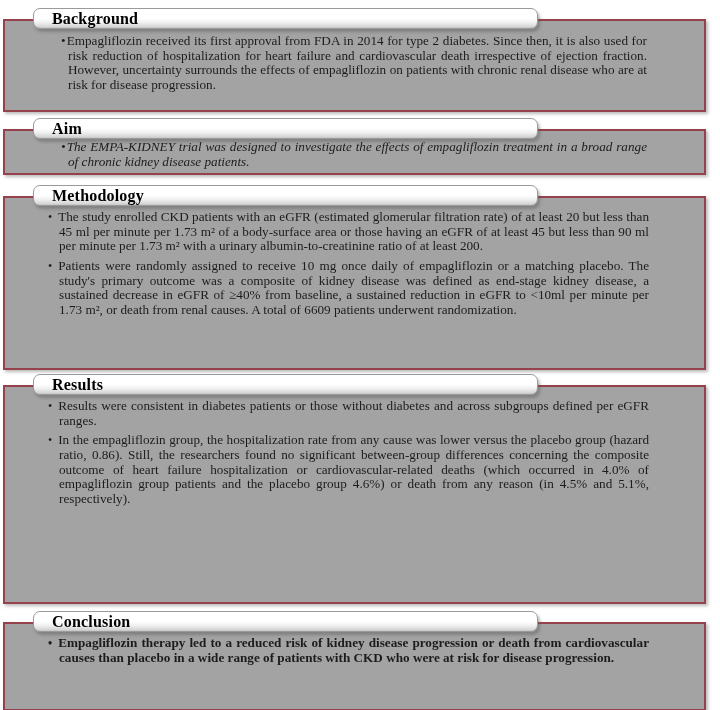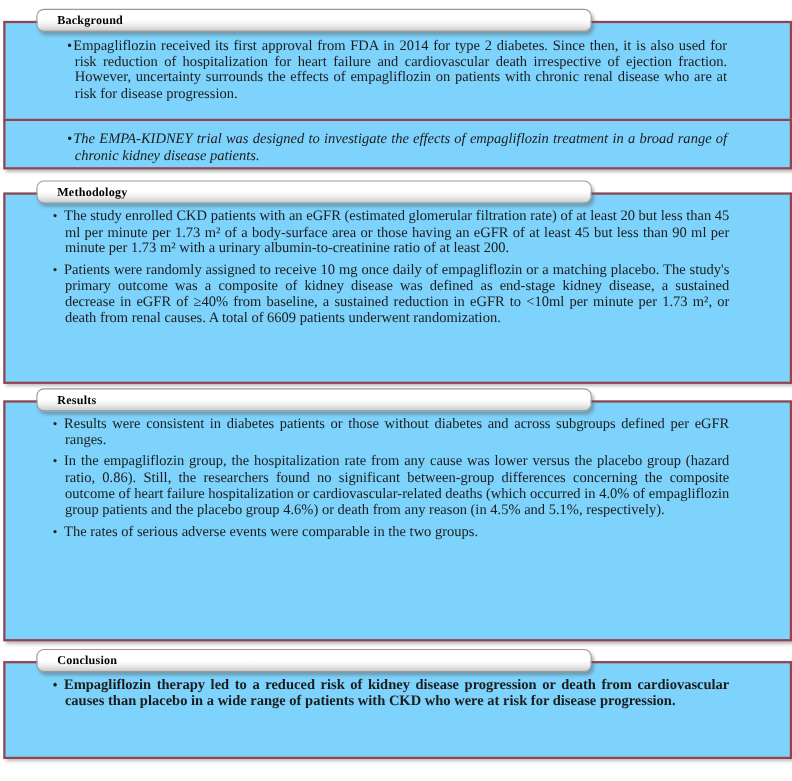--- a/index.html
+++ b/index.html
@@ -23,32 +23,32 @@
     border: 1px solid #9a9a9a;
     border-radius: 7px;
     background: linear-gradient(to bottom, #ffffff 0%, #ffffff 50%, #efefef 72%, #d2d2d2 96%, #bdbdbd 100%);
     box-shadow: 2px 3px 3px rgba(90, 90, 90, 0.45);
     display: flex;
     align-items: center;
     padding-left: 18px;
   }
   .tab-title {
     font-weight: bold;
-    font-size: 11px;
+    font-size: 16px;
     color: #000000;
     letter-spacing: 0.2px;
     white-space: nowrap;
   }
 
   .panel {
     position: relative;
     z-index: 1;
-    margin: -10px 0 0 3px;
+    margin: -10px 14px 0 3px;
     border: 2px solid #96424d;
-    background: #7dd3fc;
+    background: #a3a3a3;
     box-shadow: 2px 2px 3px rgba(140, 140, 140, 0.6);
   }
 
   .bullets {
     margin: 0;
     list-style: none;
     text-align: justify;
     font-size: 13.2px;
     line-height: 14.6px;
     color: #1c1c1c;
@@ -85,20 +85,23 @@
     <span class="tab-title">Background</span>
   </div>
   <div class="panel panel-background">
     <ul class="bullets bullets-a">
       <li>Empagliflozin received its first approval from FDA in 2014 for type 2 diabetes. Since then, it is also used for risk reduction of hospitalization for heart failure and cardiovascular death irrespective of ejection fraction. However, uncertainty surrounds the effects of empagliflozin on patients with chronic renal disease who are at risk for disease progression.</li>
     </ul>
   </div>
 </section>
 
 <section class="section sec-aim">
+  <div class="tab">
+    <span class="tab-title">Aim</span>
+  </div>
   <div class="panel panel-aim">
     <ul class="bullets bullets-a">
       <li>The EMPA-KIDNEY trial was designed to investigate the effects of empagliflozin treatment in a broad range of chronic kidney disease patients.</li>
     </ul>
   </div>
 </section>
 
 <section class="section sec-methodology">
   <div class="tab">
     <span class="tab-title">Methodology</span>
@@ -112,21 +115,20 @@
 </section>
 
 <section class="section sec-results">
   <div class="tab">
     <span class="tab-title">Results</span>
   </div>
   <div class="panel panel-results">
     <ul class="bullets bullets-b">
       <li>Results were consistent in diabetes patients or those without diabetes and across subgroups defined per eGFR ranges.</li>
       <li>In the empagliflozin group, the hospitalization rate from any cause was lower versus the placebo group (hazard ratio, 0.86). Still, the researchers found no significant between-group differences concerning the composite outcome of heart failure hospitalization or cardiovascular-related deaths (which occurred in 4.0% of empagliflozin group patients and the placebo group 4.6%) or death from any reason (in 4.5% and 5.1%, respectively).</li>
-      <li>The rates of serious adverse events were comparable in the two groups.</li>
     </ul>
   </div>
 </section>
 
 <section class="section sec-conclusion">
   <div class="tab">
     <span class="tab-title">Conclusion</span>
   </div>
   <div class="panel panel-conclusion">
     <ul class="bullets bullets-b">

